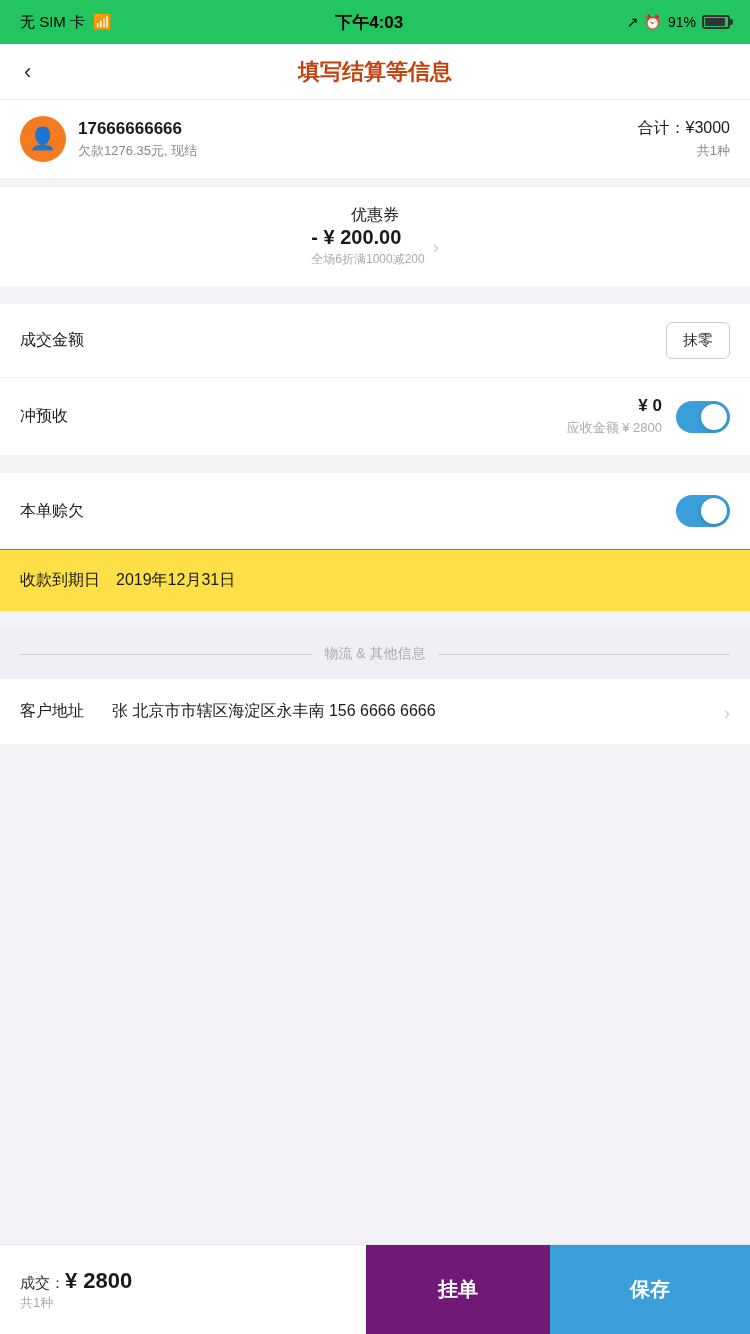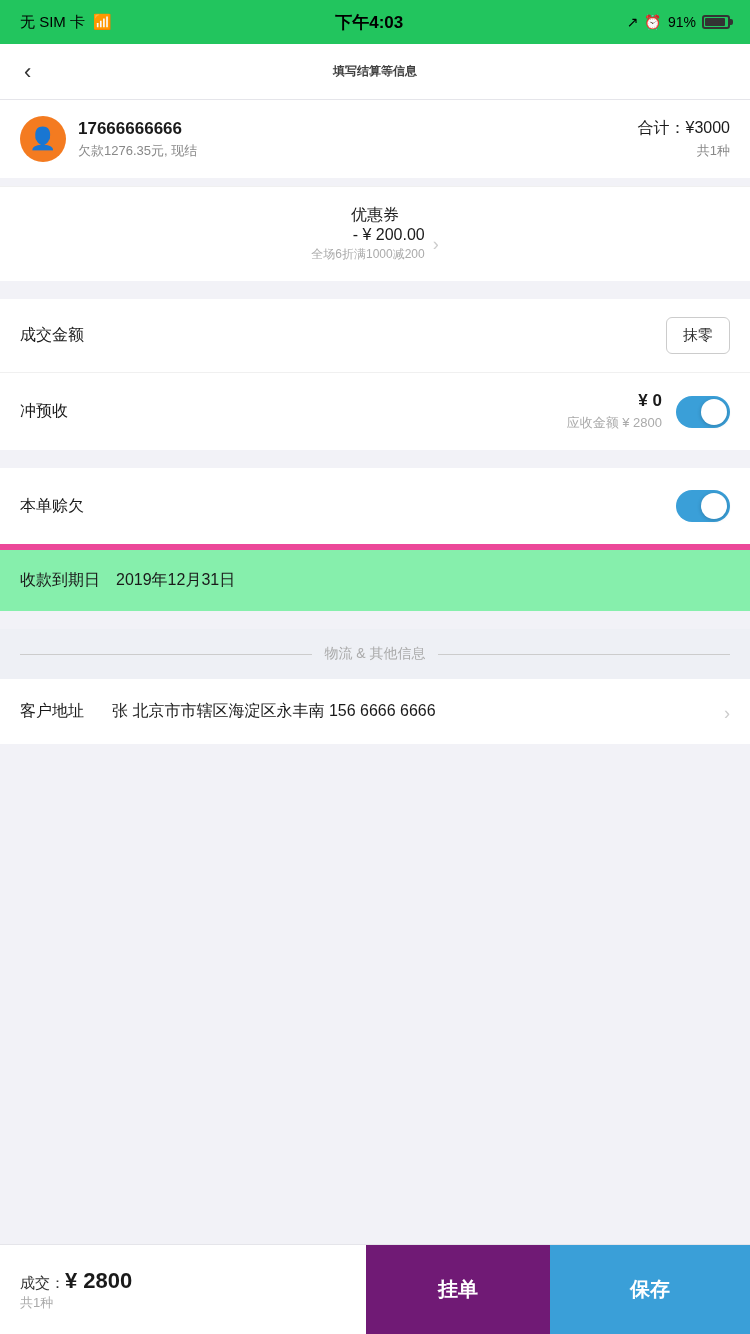--- a/index.html
+++ b/index.html
@@ -54,23 +54,23 @@
     }
     .nav-back {
       position: absolute;
       left: 16px;
       font-size: 22px;
       color: #333;
       cursor: pointer;
       padding: 8px;
     }
     .nav-title {
-      font-size: 12px;
+      font-size: 22px;
       font-weight: 600;
-      color: #404040;
+      color: #c2410c;
     }
 
     
     .content {
       padding-bottom: 100px;
     }
 
     
     .customer-card {
       background: #fff;
@@ -128,24 +128,24 @@
       flex-direction: column;
     }
     .coupon-label {
       font-size: 16px;
       color: #1a1a1a;
     }
     .coupon-right {
       display: flex; align-items: center; gap: 8px;
     }
     .coupon-amount {
-      font-size: 16px;
-      font-weight: 400;
-      color: #1a1a1a;
-      text-align: right;
+      font-size: 20px;
+      font-weight: 700;
+      color: #1a1a1a;
+      text-align: left;
     }
     .coupon-desc {
       font-size: 12px;
       color: #aaa;
       text-align: right;
       margin-top: 2px;
     }
     .chevron-right {
       font-size: 18px;
       color: #ccc;
@@ -449,21 +449,21 @@
   <div class="section-divider"></div>
 
   <div class="form-section">
     <div class="form-row-iou" style="display:flex;align-items:center;justify-content:space-between;padding:22px 20px;background:#fff;">
       <div class="form-label">本单赊欠</div>
       <div class="toggle">
         <div class="toggle-knob"></div>
       </div>
     </div>
 
-    <div class="due-date-row" style="border-top:6px solid #ec4899;background:#86efac;">
+    <div class="due-date-row" style="border-top:1px solid #ec4899;background:#fde047;">
       <div class="due-date-label">收款到期日</div>
       <div class="due-date-value">2019年12月31日</div>
     </div>
   </div>
 
   <div class="section-divider"></div>
 
   <div class="logistics-divider">
     <div class="logistics-line"></div>
     <span class="logistics-text">物流 &amp; 其他信息</span>

